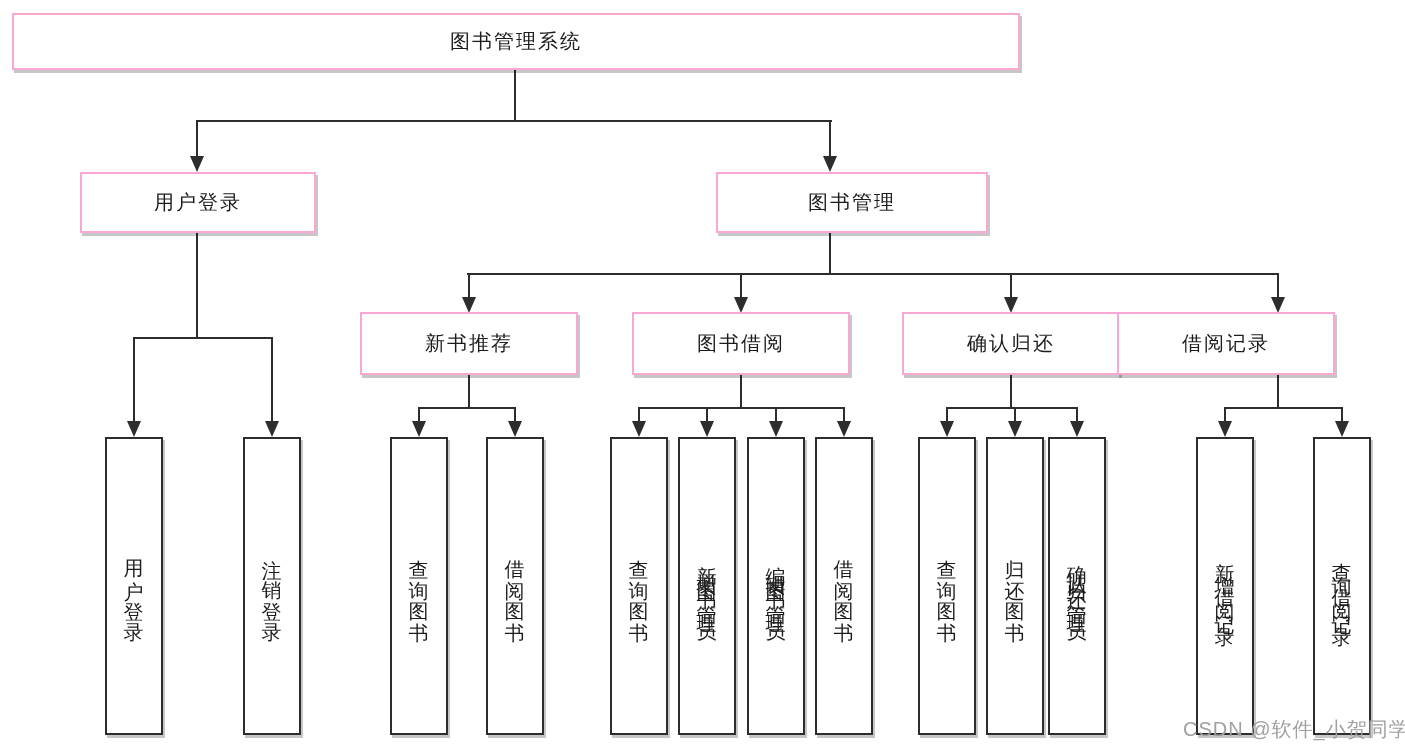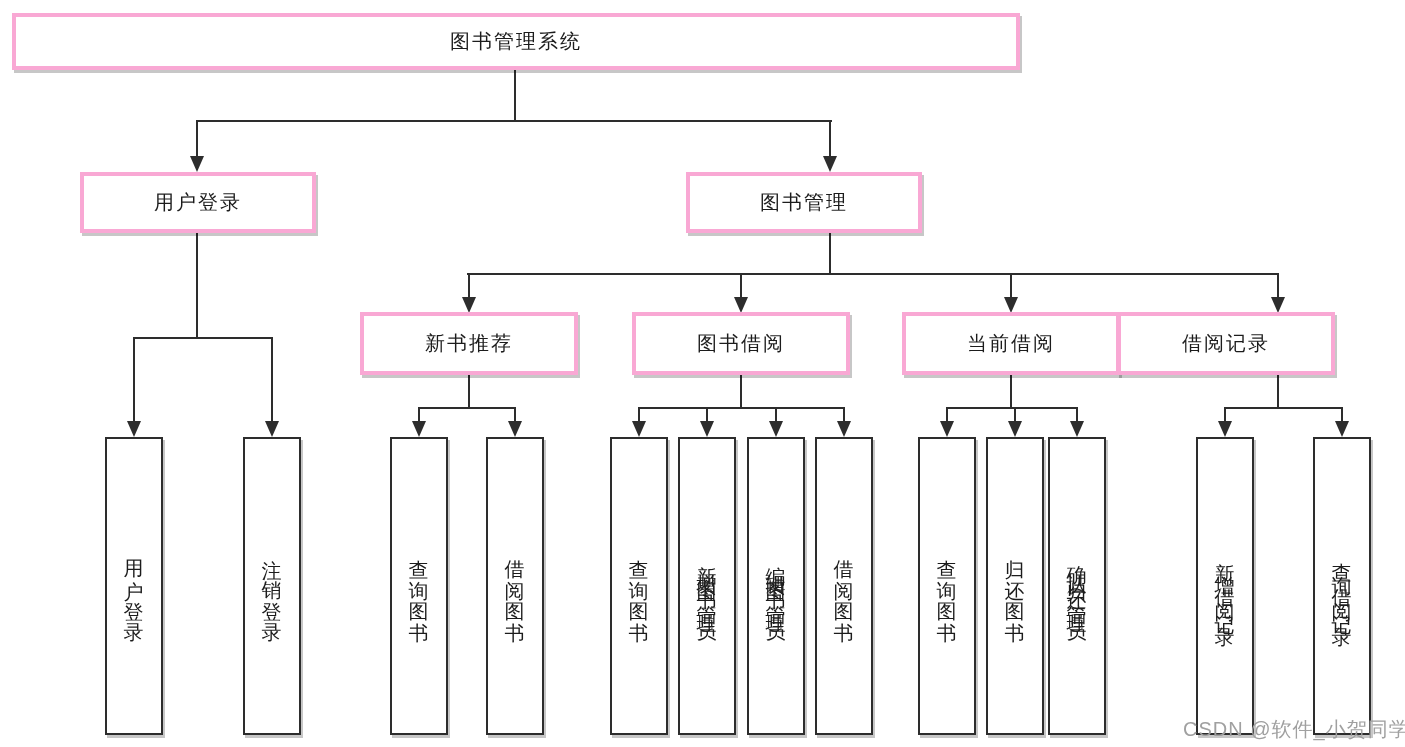--- a/index.html
+++ b/index.html
@@ -2,21 +2,21 @@
 <html><head>
 <meta charset="utf-8">
 <style>
   html,body{margin:0;padding:0;background:#ffffff;}
   .stage{
     position:relative;width:1405px;height:747px;background:#ffffff;
     font-family:"Liberation Sans","DejaVu Sans",sans-serif;color:#111;
     overflow:hidden;
   }
   .hbox{
-    position:absolute;background:#fff;border:4px solid #f9a8d4;
+    position:absolute;background:#fff;border:2px solid #f9a8d4;
     box-sizing:border-box;display:flex;align-items:center;justify-content:center;
     box-shadow:2px 3px 0 rgba(0,0,0,0.22);
   }
   .hbox .hlabel{font-size:20px;letter-spacing:2px;color:#1c1c1c;white-space:nowrap;}
   .vbox{
     position:absolute;background:#fff;border:2px solid #2d2d2d;
     box-sizing:border-box;display:flex;align-items:center;justify-content:center;
     box-shadow:2px 3px 0 rgba(0,0,0,0.22);
   }
   .vlabel{
@@ -94,32 +94,32 @@
       <div class="ar" style="left: 1335px; top: 421px; border-top-color: rgb(45, 45, 45);"></div>
     </div>
 
   <div class="hbox" style="left:12px;top:13px;width:1008px;height:57px;">
     <span class="hlabel">图书管理系统</span>
   </div>
 
   <div class="hbox" style="left:80px;top:172px;width:236px;height:61px;">
     <span class="hlabel">用户登录</span>
   </div>
-  <div class="hbox" style="left:686px;top:172px;width:236px;height:61px;">
+  <div class="hbox" style="left:716px;top:172px;width:272px;height:61px;">
     <span class="hlabel">图书管理</span>
   </div>
 
   <div class="hbox" style="left:632px;top:312px;width:218px;height:63px;">
     <span class="hlabel">图书借阅</span>
   </div>
   <div class="hbox" style="left:360px;top:312px;width:218px;height:63px;">
     <span class="hlabel">新书推荐</span>
   </div>
   <div class="hbox" style="left:902px;top:312px;width:218px;height:63px;">
-    <span class="hlabel">当前借阅</span>
+    <span class="hlabel">确认归还</span>
   </div>
   <div class="hbox" style="left:1117px;top:312px;width:218px;height:63px;">
     <span class="hlabel">借阅记录</span>
   </div>
 
   <div class="vbox" style="left:105px;top:437px;width:58px;height:298px;">
     <span class="vlabel" style="letter-spacing: 21px;">用户登录</span>
   </div>
   <div class="vbox" style="left:243px;top:437px;width:58px;height:298px;">
     <span class="vlabel" style="letter-spacing: 21px;">注销登录</span>

